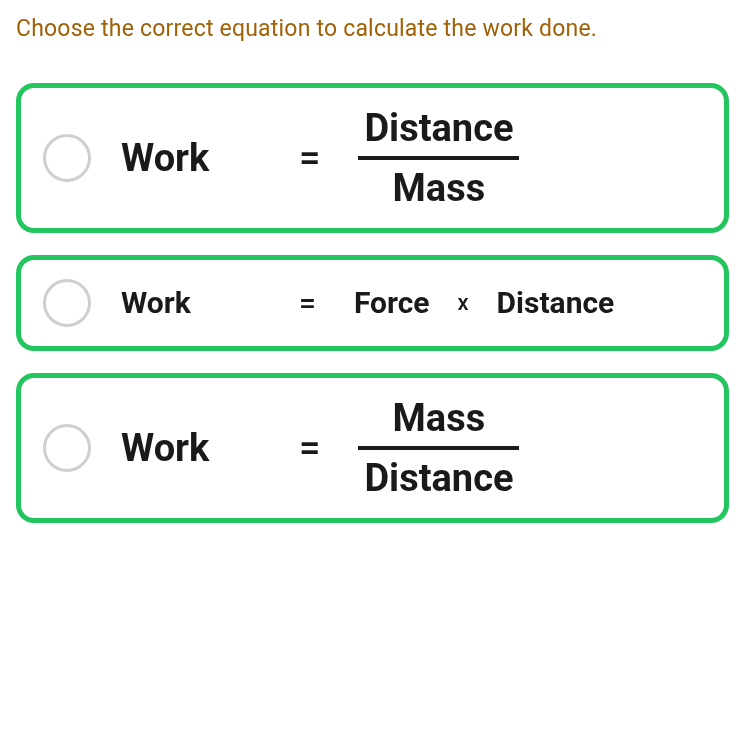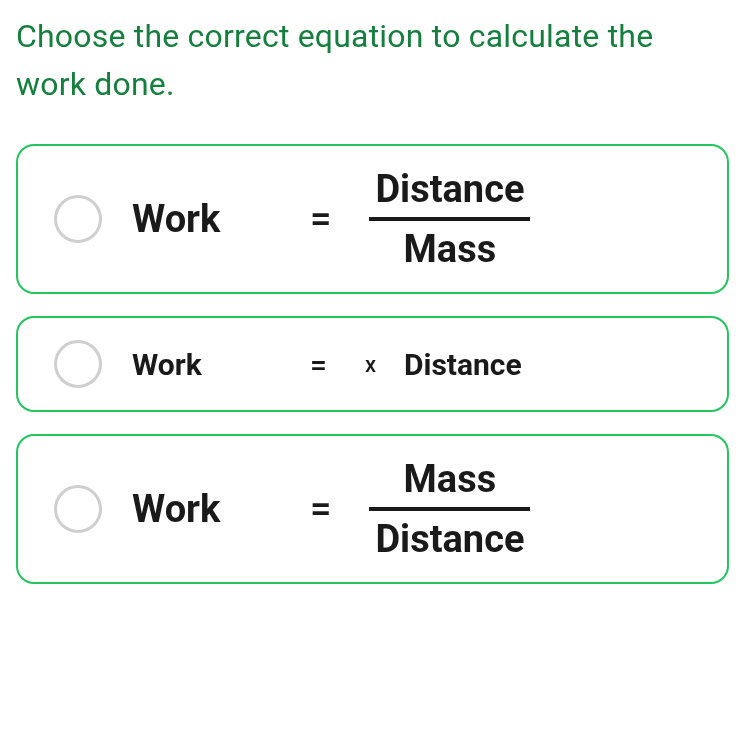--- a/index.html
+++ b/index.html
@@ -9,32 +9,32 @@
     }
     body {
       width: 745px;
       height: 731px;
       background: #ffffff;
       font-family: -apple-system, BlinkMacSystemFont, "Segoe UI", Roboto, Arial, sans-serif;
       color: #1a1a1a;
       padding: 12px 16px;
     }
     .question-text {
-      font-size: 32px;
+      font-size: 23px;
       line-height: 1.5;
-      color: #15803d;
+      color: #a16207;
       margin-bottom: 36px;
       letter-spacing: 0.2px;
     }
     .option-card {
       display: flex;
       align-items: center;
-      border: 2px solid #22c55e;
+      border: 5px solid #22c55e;
       border-radius: 18px;
-      padding: 18px 36px;
+      padding: 18px 22px;
       margin-bottom: 22px;
       min-height: 96px;
       cursor: pointer;
     }
     .option-card.tall {
       min-height: 150px;
     }
     .radio-circle {
       width: 48px;
       height: 48px;
@@ -110,20 +110,21 @@
     </span>
   </div>
 </div>
 
 <div class="option-card">
   <div class="radio-circle"></div>
   <div class="equation fs-med">
     <span class="lhs">Work</span>
     <span class="eq-sign">=</span>
     <span class="rhs">
+      <span class="term">Force</span>
       <span class="mult">x</span>
       <span class="term">Distance</span>
     </span>
   </div>
 </div>
 
 <div class="option-card tall">
   <div class="radio-circle"></div>
   <div class="equation fs-large">
     <span class="lhs">Work</span>

